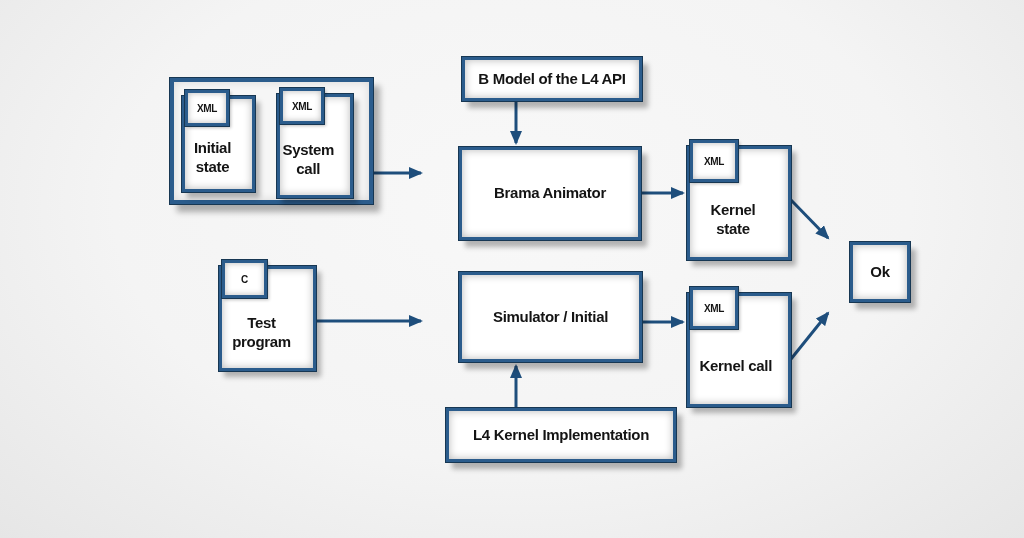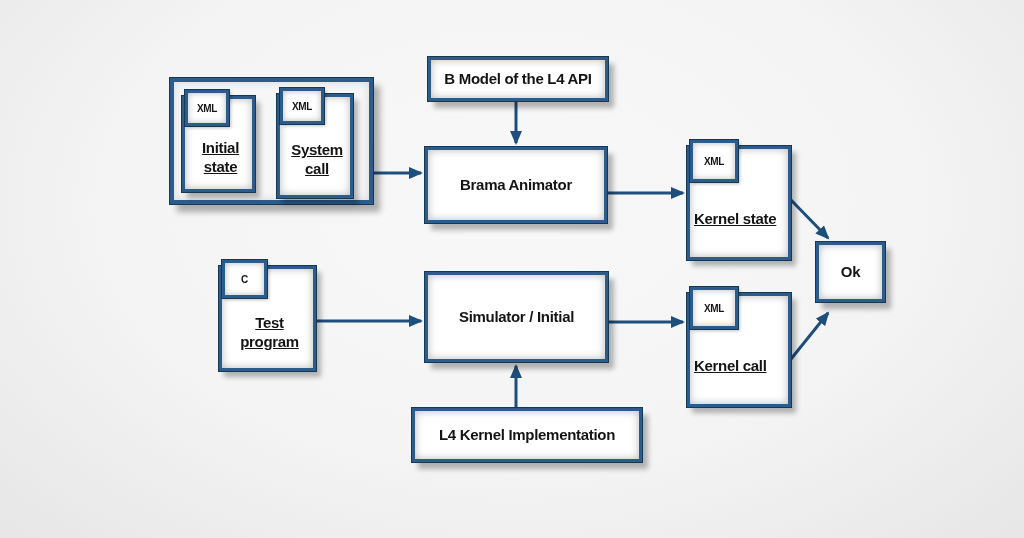--- a/index.html
+++ b/index.html
@@ -17,45 +17,44 @@
   .box{
     position:absolute;
     box-sizing:border-box;
     background:#ffffff;
     border:3px solid #2b5c8c;
     outline:1px solid #173753;
     box-shadow:6px 7px 5px rgba(0,0,0,0.28), inset 0 0 9px rgba(0,0,0,0.28);
     display:flex;align-items:center;justify-content:center;
     text-align:center;
     font-weight:700;font-size:15px;letter-spacing:-0.3px;
-    color:#141414;line-height:1.25;
+    color:#141414;line-height:1.25;margin-left:34px;
   }
   
   .group{
     position:absolute;box-sizing:border-box;
     background:#f6f6f6;
     border:4px solid #2b5c8c;
     outline:1px solid #173753;
     box-shadow:7px 8px 6px rgba(0,0,0,0.30), inset 0 0 10px rgba(0,0,0,0.12);
   }
   
   .file{position:absolute;}
   .file-body{
     position:absolute;left:0;right:0;top:6px;bottom:0;
     box-sizing:border-box;
     background:#ffffff;
     border:3px solid #2b5c8c;
     outline:1px solid #173753;
     box-shadow:5px 6px 5px rgba(0,0,0,0.28), inset 0 0 9px rgba(0,0,0,0.28);
-    display:flex;align-items:center;justify-content:flex-start;
+    display:flex;align-items:center;justify-content:flex-end;
     text-align:center;
     font-weight:700;font-size:15px;letter-spacing:-0.3px;
     color:#141414;line-height:1.25;
-    padding:2px 0 2px 4px;
-    text-decoration:underline;
+    padding:2px 16px 2px 4px;
   }
   .file-body.pad-lg{padding-top:35px;}
   .file-body.pad-md{padding-top:30px;}
   .file-tab{
     position:absolute;left:3px;top:0;
     box-sizing:border-box;
     background:#ffffff;
     border:3px solid #2b5c8c;
     outline:1px solid #173753;
     box-shadow:2px 2px 3px rgba(0,0,0,0.25), inset 0 0 6px rgba(0,0,0,0.28);
@@ -100,32 +99,32 @@
       <div class="file-body pad-md">
         <span>System call</span>
       </div>
     </div>
   </div>
 
   <div class="box" style="left:428px;top:57px;width:180px;height:44px;">
     <span>B Model of the L4 API</span>
   </div>
 
-  <div class="box" style="left:425px;top:147px;width:182px;height:76px;">
+  <div class="box" style="left:425px;top:147px;width:182px;height:93px;">
     <span>Brama Animator</span>
   </div>
 
   <div class="file" style="left:687px;top:140px;width:104px;height:120px;">
     <div class="file-tab" style="width:48px;height:42px;">XML</div>
     <div class="file-body pad-lg">
       <span>Kernel state</span>
     </div>
   </div>
 
-  <div class="box" style="left:816px;top:242px;width:69px;height:60px;">
+  <div class="box" style="left:816px;top:242px;width:60px;height:60px;">
     <span>Ok</span>
   </div>
 
   <div class="file" style="left:219px;top:260px;width:97px;height:111px;">
     <div class="file-tab" style="width:45px;height:38px;">C</div>
     <div class="file-body pad-md">
       <span>Test program</span>
     </div>
   </div>
 

